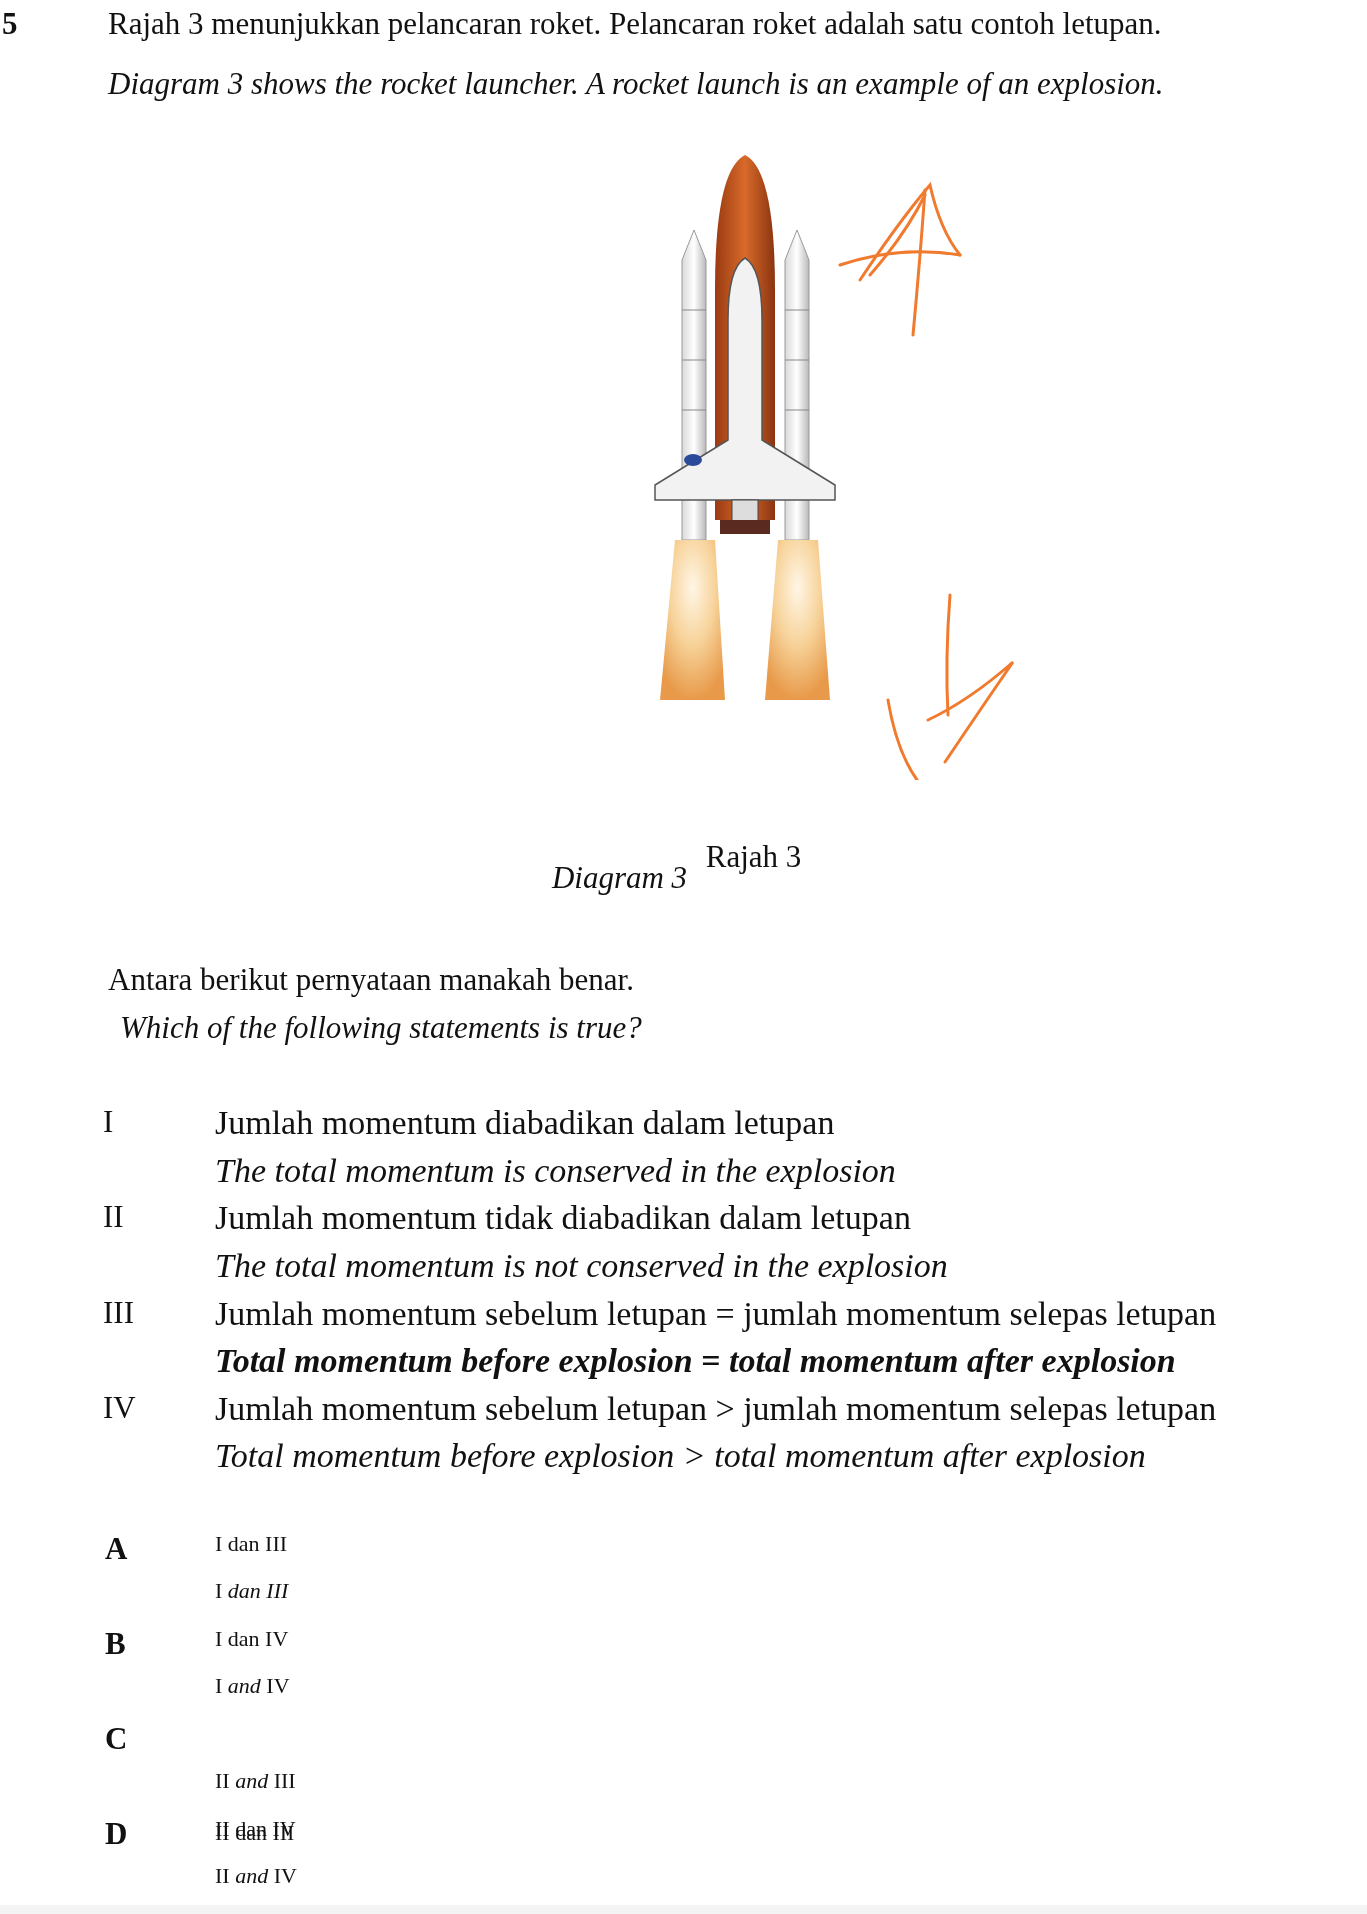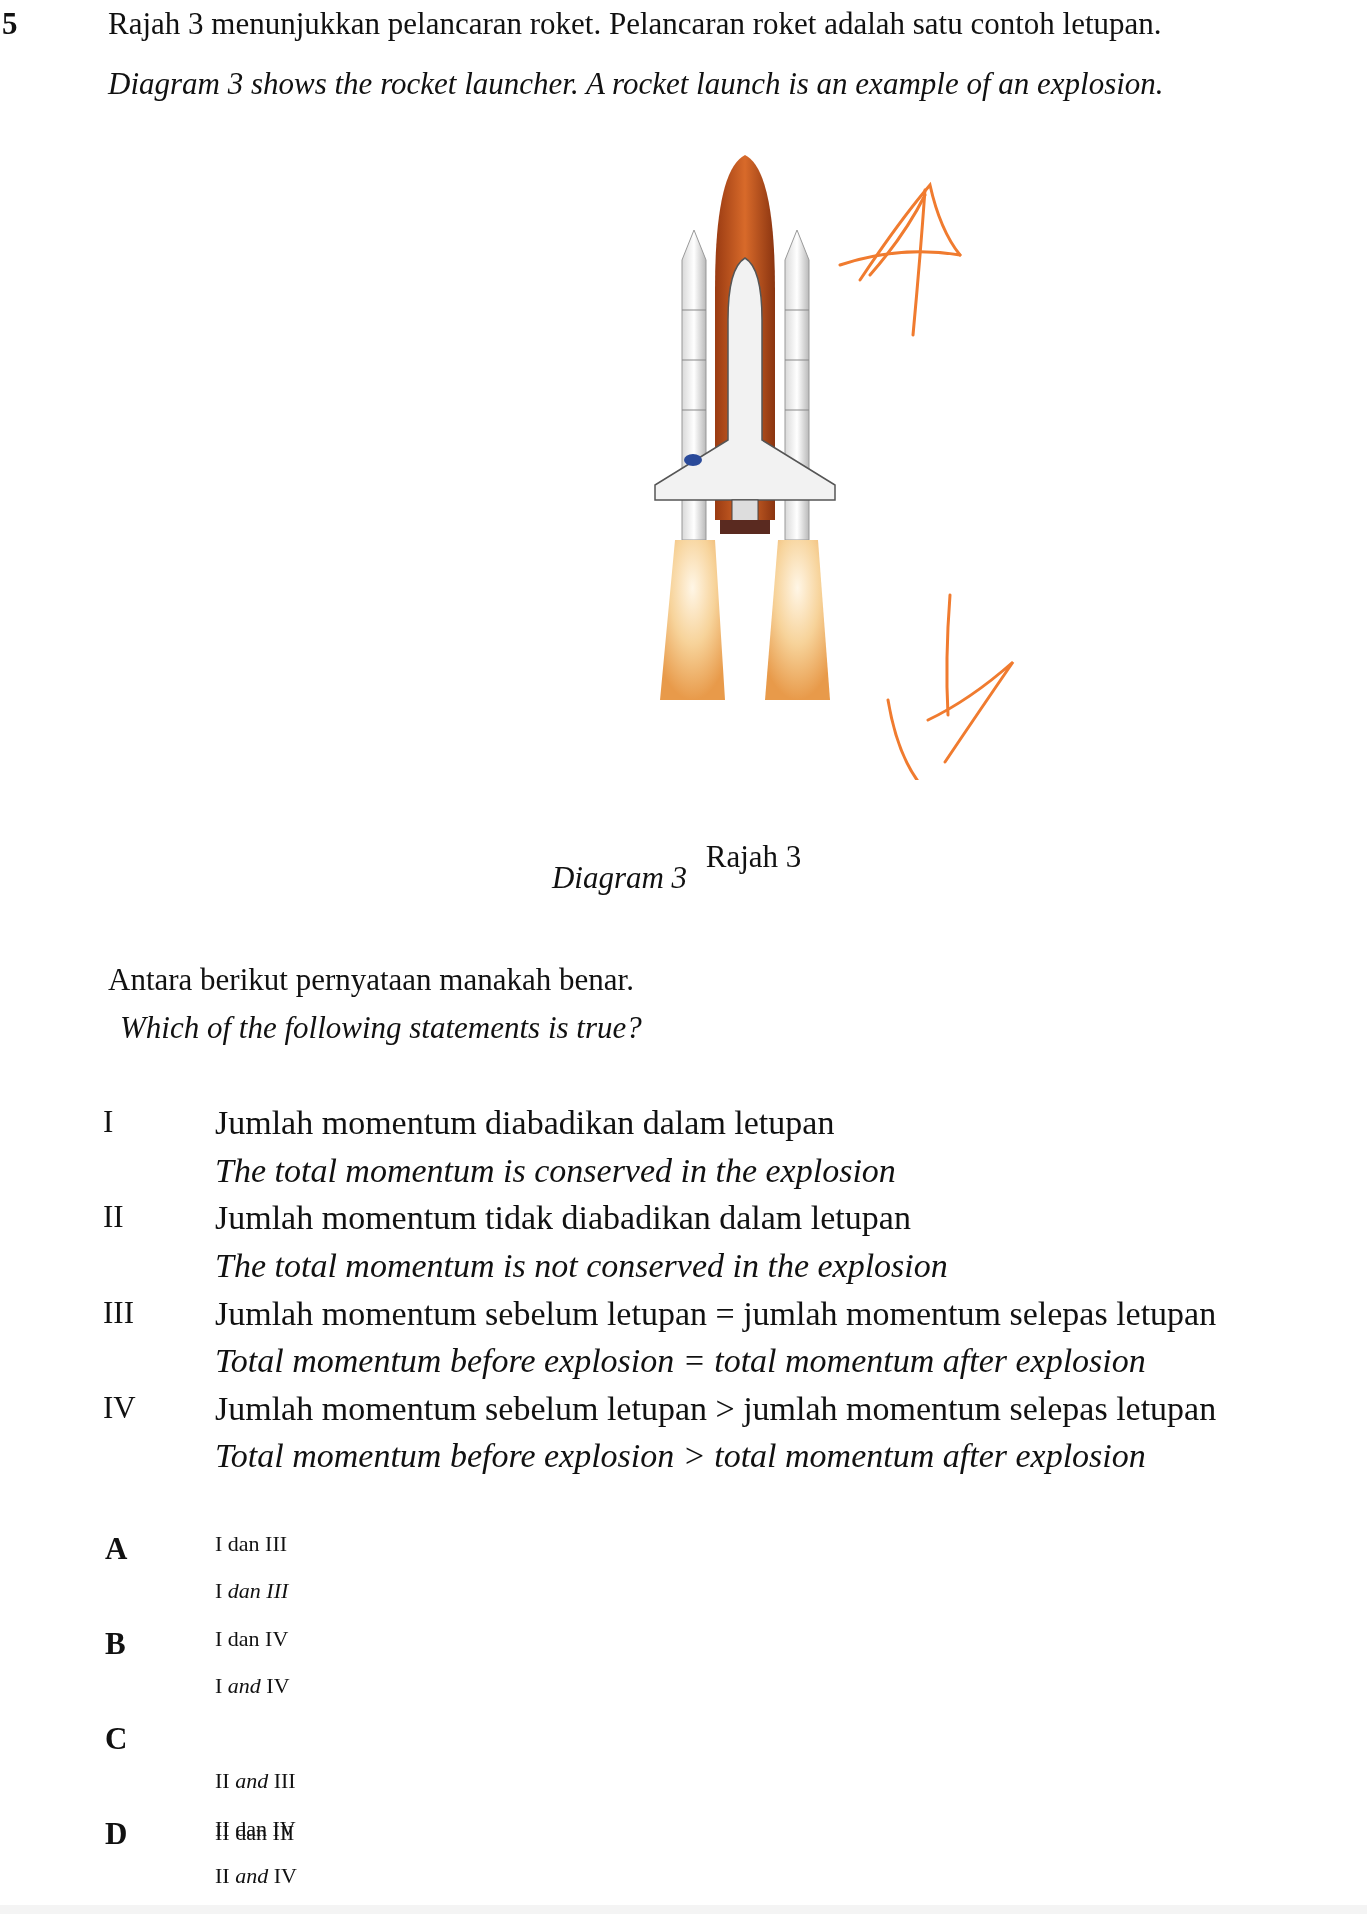--- a/index.html
+++ b/index.html
@@ -96,21 +96,21 @@
   <div class="abs stmt-num" style="top:1104px;">I</div>
   <div class="abs stmt-text" style="top:1104px;">Jumlah momentum diabadikan dalam letupan</div>
   <div class="abs stmt-text it" style="top:1152px;">The total momentum is conserved in the explosion</div>
 
   <div class="abs stmt-num" style="top:1199px;">II</div>
   <div class="abs stmt-text" style="top:1199px;">Jumlah momentum tidak diabadikan dalam letupan</div>
   <div class="abs stmt-text it" style="top:1247px;">The total momentum is not conserved in the explosion</div>
 
   <div class="abs stmt-num" style="top:1295px;">III</div>
   <div class="abs stmt-text" style="top:1295px;">Jumlah momentum sebelum letupan = jumlah momentum selepas letupan</div>
-  <div class="abs stmt-text it" style="top:1342px;">Total momentum before explosion = total momentum after explosion</div>
+  <div class="abs stmt-text it" style="top:1342px;font-weight:bold;">Total momentum before explosion = total momentum after explosion</div>
 
   <div class="abs stmt-num" style="top:1390px;">IV</div>
   <div class="abs stmt-text" style="top:1390px;">Jumlah momentum sebelum letupan &gt; jumlah momentum selepas letupan</div>
   <div class="abs stmt-text it" style="top:1437px;">Total momentum before explosion &gt; total momentum after explosion</div>
 </div>
 
 <div>
   <div>
     <div class="abs opt-letter" style="top:1531px;">A</div>
     <div class="abs opt-text" style="top:1531px;">I dan III</div>

